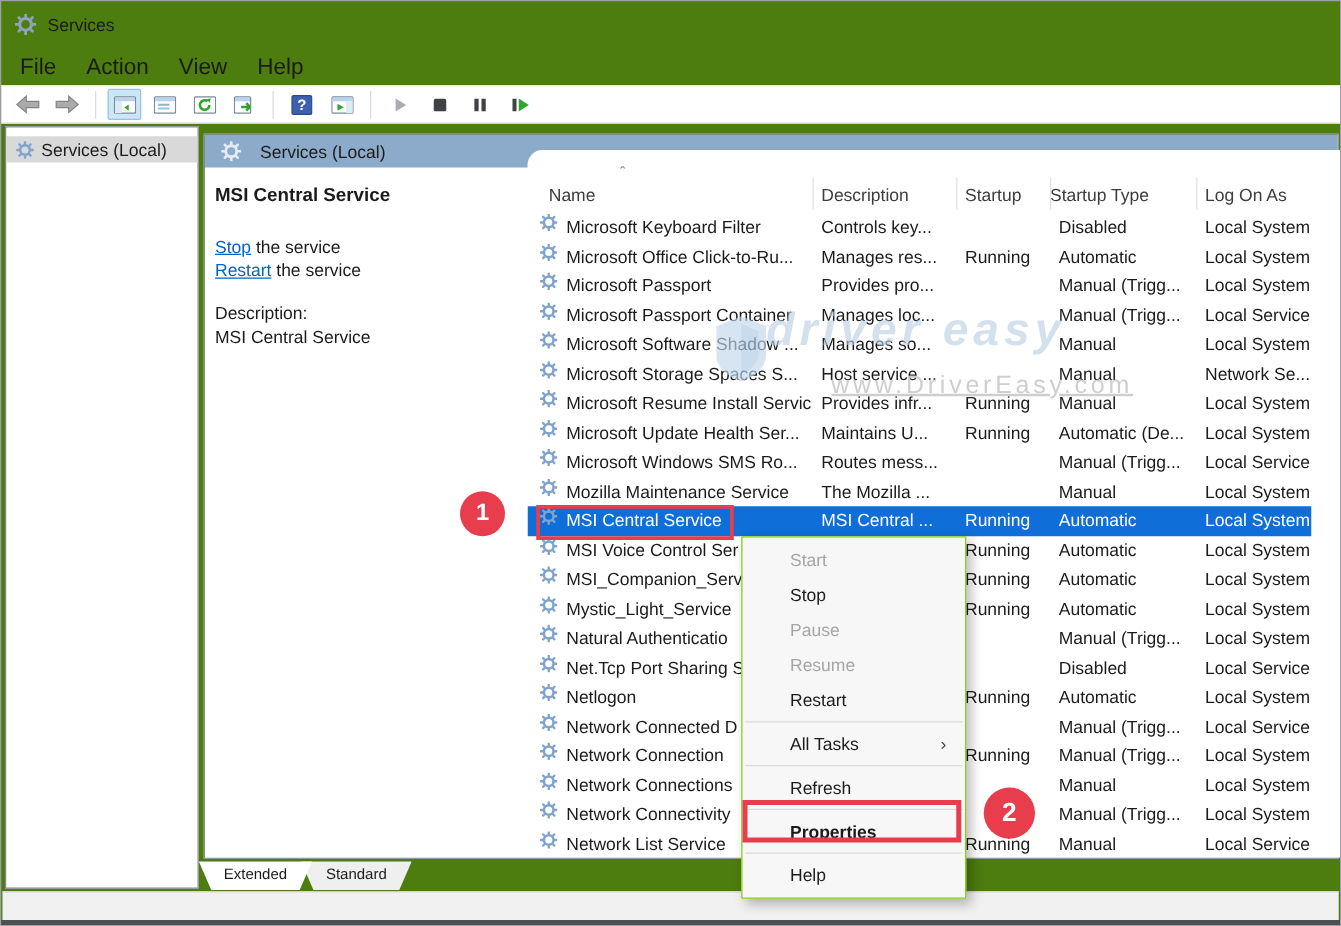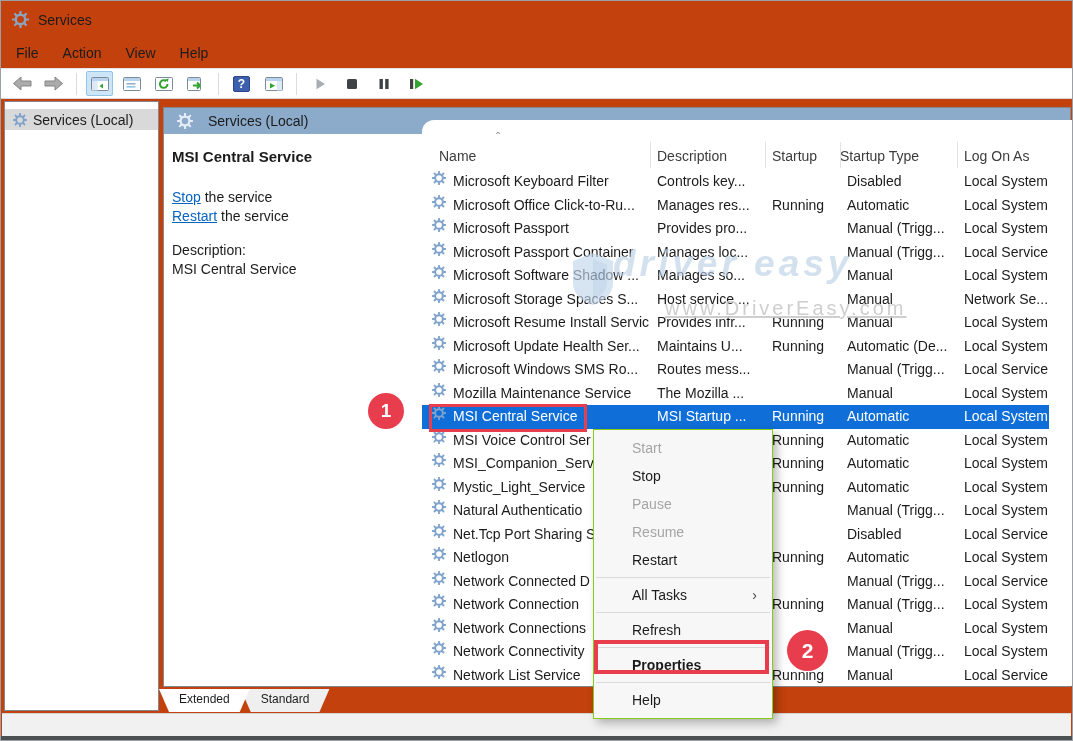--- a/index.html
+++ b/index.html
@@ -1,29 +1,29 @@
 <!DOCTYPE html>
 <html style="--selection: #0f6ed8; --header_bar: #8caac9; --annotation_red: #e83d4c; --link_blue: #0563c1; --watermark_blue: #b9cfe6;"><head>
 <meta charset="utf-8">
 <style>
   html,body{margin:0;padding:0;}
   body{
     width:1073px;height:741px;position:relative;overflow:hidden;
     font-family:"Liberation Sans",sans-serif;background:#fff;color:#1b1b1b;
     -webkit-font-smoothing:antialiased;
   }
-  .window{position:absolute;inset:0;border:1px solid #9aa0a6;box-sizing:border-box;background:#c2410c;}
+  .window{position:absolute;inset:0;border:1px solid #9aa0a6;box-sizing:border-box;background:#4d7c0f;}
 
   
   .titlebar{position:absolute;left:0;top:0;right:0;height:37px;display:flex;align-items:center;padding-left:11px;gap:9px;font-size:14px;}
   .gear-glyph{display:inline-flex;color:#8da3bd;}
   .gear-glyph.small{color:#7fa3cc;}
 
   
-  .menubar{position:absolute;left:0;top:37px;right:7px;height:30px;display:flex;align-items:center;padding-left:3px;font-size:14px;}
+  .menubar{position:absolute;left:0;top:37px;right:7px;height:30px;display:flex;align-items:center;padding-left:3px;font-size:18px;}
   .menu-bar-item{padding:4px 12px;cursor:default;}
 
   
   .toolbar{position:absolute;left:0;top:67px;right:0;height:31px;border-top:1px solid #e6e6e6;border-bottom:1px solid #d8d8d8;display:flex;align-items:center;padding-left:7px;gap:5px;box-sizing:border-box;background:#fff;}
   .tb-btn{width:27px;height:25px;display:flex;align-items:center;justify-content:center;border:1px solid transparent;border-radius:2px;box-sizing:border-box;}
   .tb-btn.active{background:#cde6f7;border-color:#92c4e9;}
   .tb-sep{width:1px;height:22px;background:#dcdcdc;margin:0 4px;}
 
   
   .tree-panel{position:absolute;left:3px;top:100px;width:155px;height:610px;border:1px solid #828790;background:#fff;box-sizing:border-box;}
@@ -373,21 +373,21 @@
     <span class="c-startup">Manual</span>
     <span class="c-logon">Local System</span>
   </div>
           <div class="row sel">
     <span class="c-icon">
               <svg width="14" height="14" viewBox="0 0 16 16" style="color:#7fa3cc">
                 <use href="#gear" xlink:href="#gear"></use>
               </svg>
             </span>
     <span class="c-name">MSI Central Service</span>
-    <span class="c-desc">MSI Startup ...</span>
+    <span class="c-desc">MSI Central ...</span>
     <span class="c-status">Running</span>
     <span class="c-startup">Automatic</span>
     <span class="c-logon">Local System</span>
   </div>
           <div class="row">
     <span class="c-icon">
               <svg width="14" height="14" viewBox="0 0 16 16" style="color:#7fa3cc">
                 <use href="#gear" xlink:href="#gear"></use>
               </svg>
             </span>

